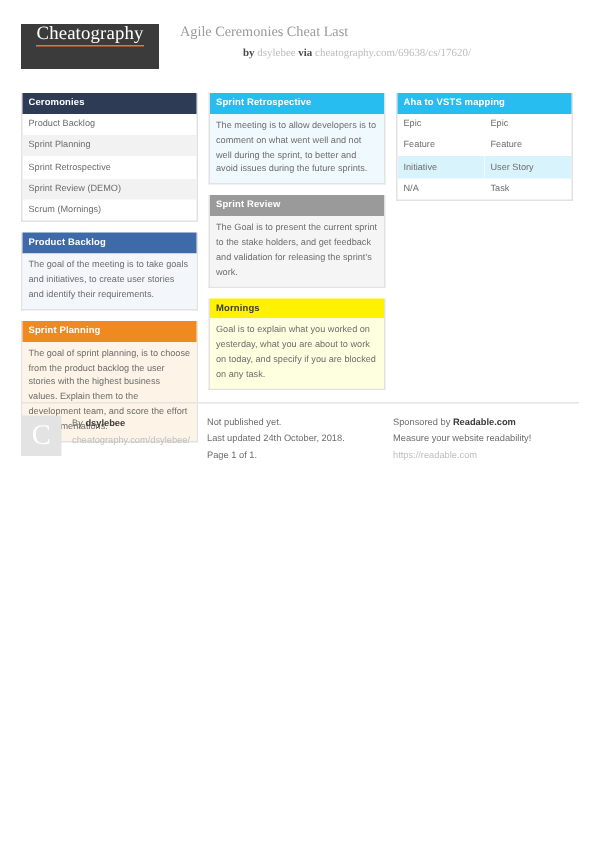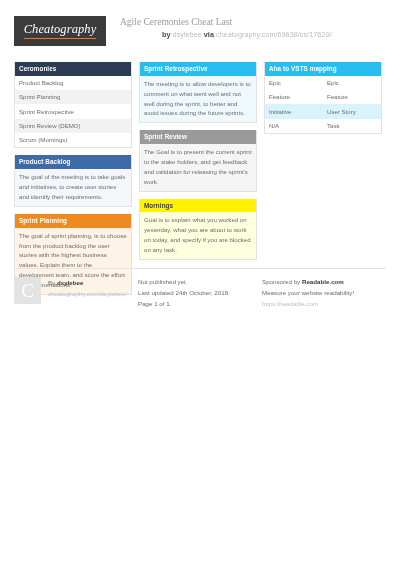--- a/index.html
+++ b/index.html
@@ -27,25 +27,24 @@
     display: flex;
     align-items: flex-start;
     height: 40px;
     margin-bottom: 8px;
   }
   .logo-box {
     width: 92px;
     height: 30px;
     background: #3b3b3b;
     display: flex;
-    align-items: center;
+    align-items: flex-start;
     justify-content: center;
     flex: 0 0 auto;
     margin-top: 2px;
-    font-style: italic;
   }
   .logo-text {
     color: #ffffff;
     font-family: "Liberation Serif", serif;
     font-size: 12.5px;
     letter-spacing: .1px;
     border-bottom: 1.5px solid #e8762c;
     padding-bottom: 1px;
     line-height: 1.05;
   }
@@ -55,21 +54,21 @@
     min-width: 0;
   }
   .sheet-title {
     font-family: "Liberation Serif", serif;
     font-size: 9.5px;
     color: #9a9a9a;
     line-height: 1.25;
     white-space: nowrap;
   }
   .byline {
-    font-family: Liberation Sans, sans-serif;
+    font-family: Liberation Serif, serif;
     font-size: 7.3px;
     color: #b4b4b4;
     line-height: 1.3;
     margin-top: 1px;
     white-space: nowrap;
     padding-left: 42px;
   }
   .byline .kw {
     color: #4a4a4a;
     font-weight: bold;

